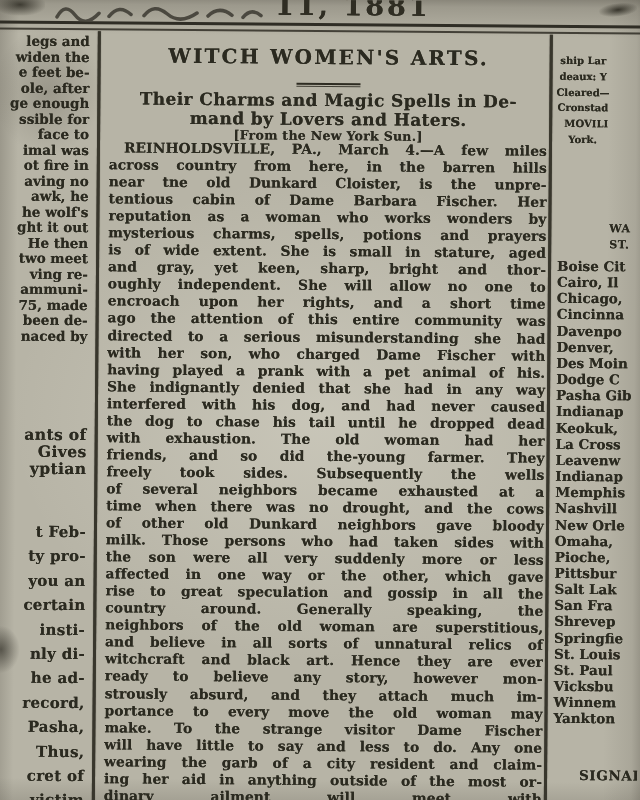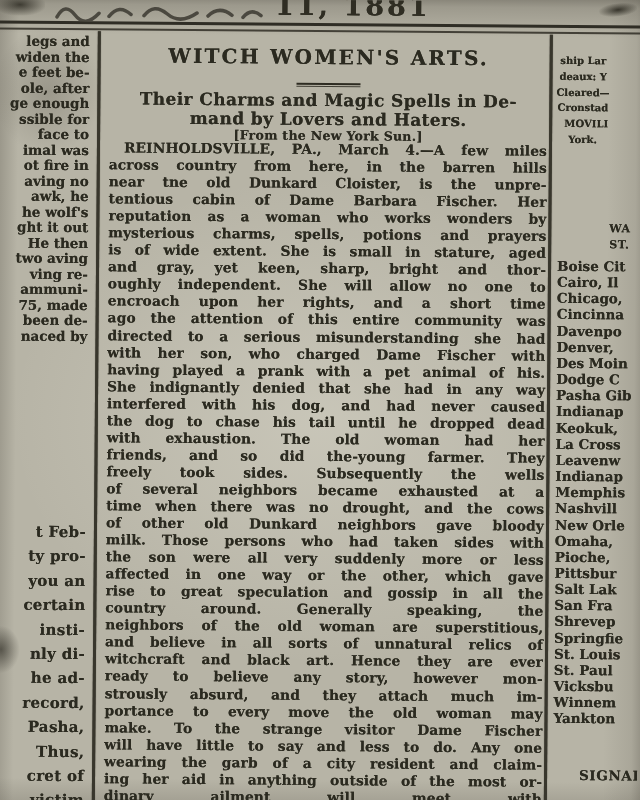--- a/index.html
+++ b/index.html
@@ -97,26 +97,31 @@
           <div class="lc-line">ge enough</div>
           <div class="lc-line">ssible for</div>
           <div class="lc-line">face to</div>
           <div class="lc-line">imal was</div>
           <div class="lc-line">ot fire in</div>
           <div class="lc-line">aving no</div>
           <div class="lc-line">awk, he</div>
           <div class="lc-line">he wolf's</div>
           <div class="lc-line">ght it out</div>
           <div class="lc-line">He then</div>
-          <div class="lc-line">two aving</div>
+          <div class="lc-line">two meet</div>
           <div class="lc-line">ving re-</div>
           <div class="lc-line">ammuni-</div>
           <div class="lc-line">75, made</div>
           <div class="lc-line">been de-</div>
           <div class="lc-line">naced by</div>
+        </div>
+      <div class="lc-head">
+          <div class="lc-line">ants of</div>
+          <div class="lc-line">Gives</div>
+          <div class="lc-line">yptian</div>
         </div>
       <div class="lc-bottom">
           <div class="lc-line">t Feb-</div>
           <div class="lc-line">ty pro-</div>
           <div class="lc-line">you an</div>
           <div class="lc-line">certain</div>
           <div class="lc-line">insti-</div>
           <div class="lc-line">nly di-</div>
           <div class="lc-line">he ad-</div>
           <div class="lc-line">record,</div>

